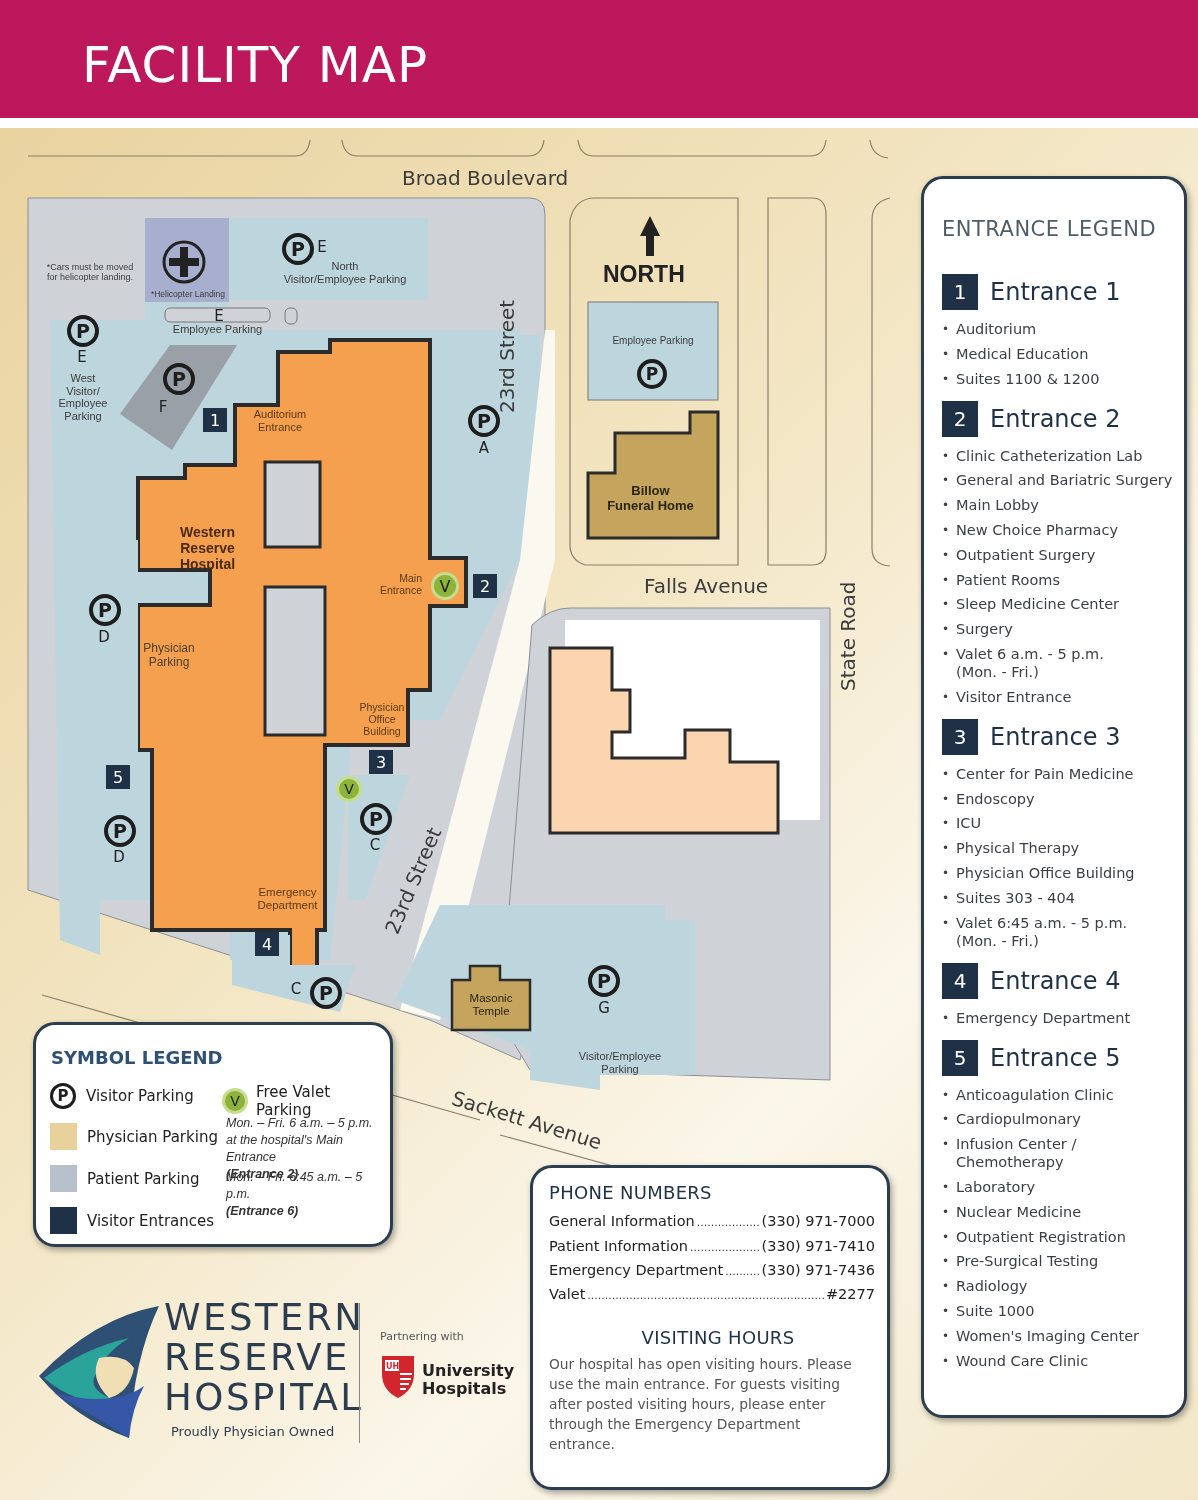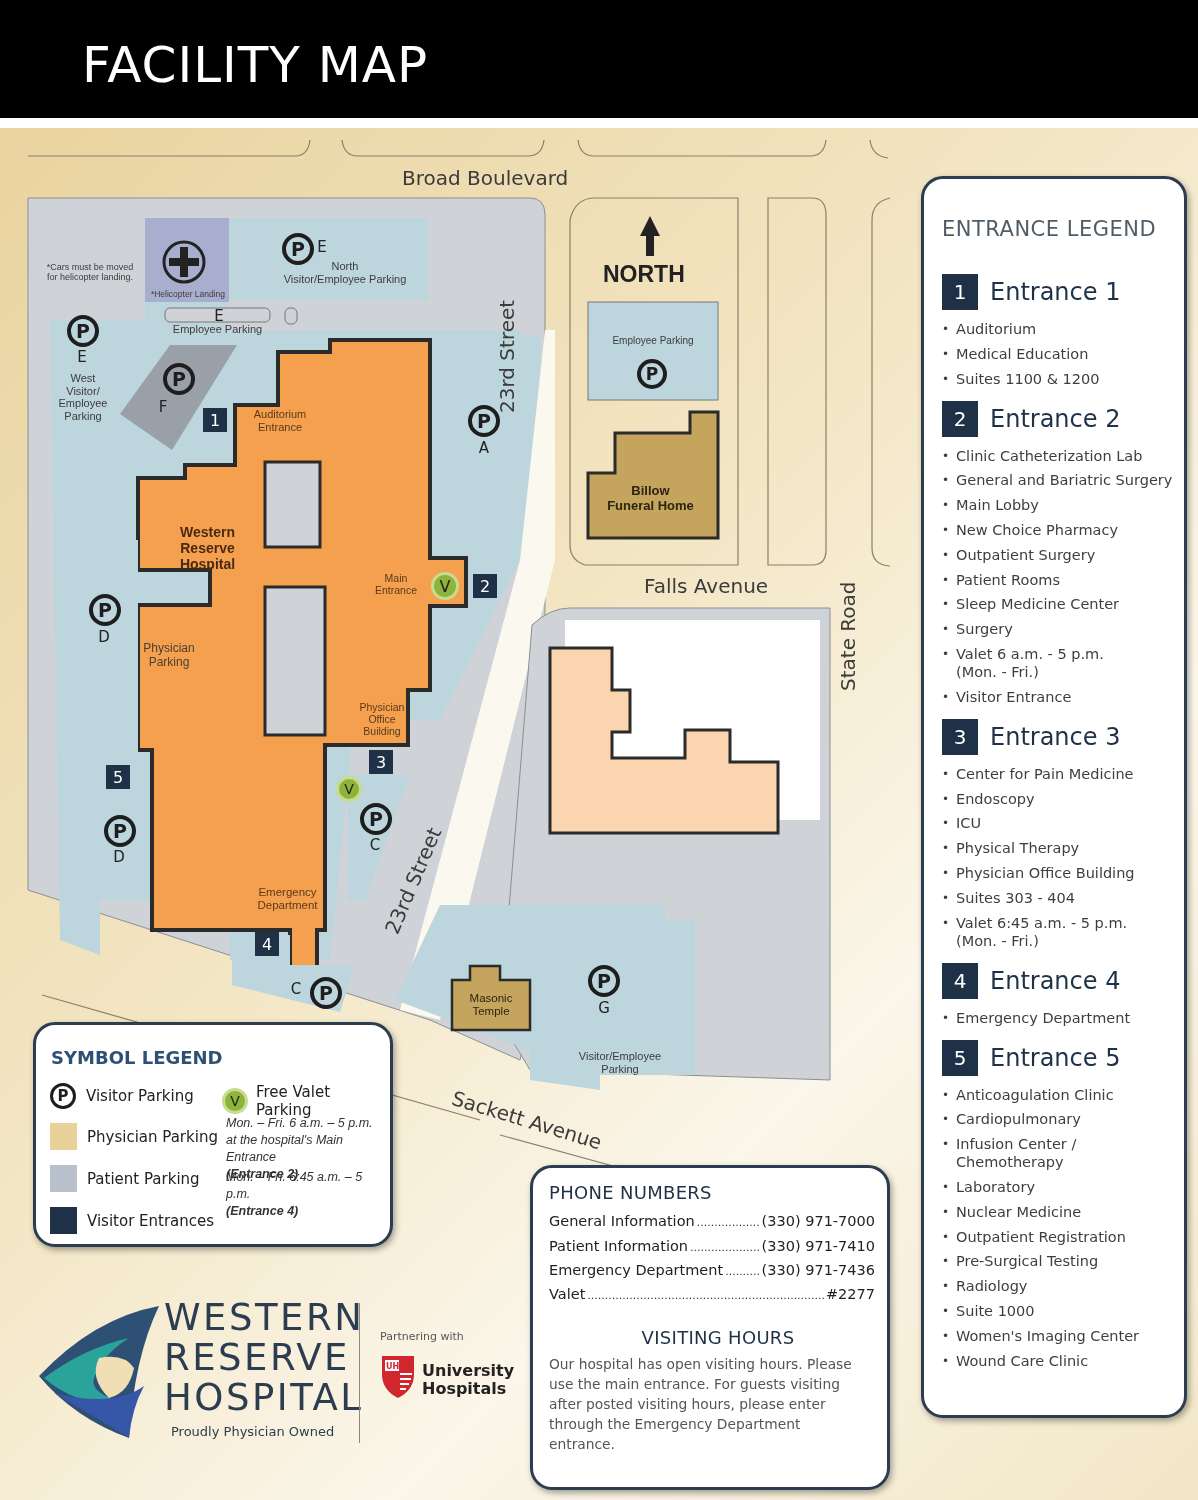--- a/index.html
+++ b/index.html
@@ -5,21 +5,21 @@
   * { box-sizing: border-box; margin: 0; padding: 0; }
   html, body { width: 1198px; height: 1500px; overflow: hidden; }
   body {
     font-family: "DejaVu Sans", sans-serif;
     background: linear-gradient(135deg, #e8d19b 0%, #f3e6c4 45%, #fbf6ea 70%, #f2e6c6 100%);
     position: relative;
     color: #2b3a4a;
   }
   .header {
     position: absolute; left: 0; top: 0; width: 1198px; height: 118px;
-    background: #000000;
+    background: #be185d;
   }
   .header-title {
     position: absolute; left: 82px; top: 36px;
     font-family: "DejaVu Sans", sans-serif; font-size: 50px; color: #fff; letter-spacing: 1px;
   }
   .header-rule { position: absolute; left: 0; top: 118px; width: 1198px; height: 10px; background: #fff; }
 
   #map { position: absolute; left: 0; top: 128px; width: 920px; height: 1372px; }
   .maptext { position: absolute; font-family: "Liberation Sans", sans-serif; color: #3c3c3c; text-align: center; line-height: 1.15; }
   .street { position: absolute; font-family: "DejaVu Sans", sans-serif; font-size: 20px; color: #3b3b3b; white-space: nowrap; }
@@ -222,21 +222,21 @@
   <div class="maptext" style="left:592px;top:207px;font-size:10px;width:122px">Employee Parking</div>
   <div class="p-icon" style="left:637px;top:231px;width:30px;height:30px;font-size:17px">
       <span>P</span>
     </div>
 
   <div class="maptext" style="left:160px;top:396px;font-size:14px;font-weight:bold;color:#4a2a10;width:95px;white-space:pre-line">Western
 Reserve
 Hospital</div>
   <div class="maptext" style="left:240px;top:280px;font-size:11px;color:#5a3a1a;width:80px;white-space:pre-line">Auditorium
 Entrance</div>
-  <div class="maptext" style="left:370px;top:444px;font-size:10.5px;color:#5a3a1a;width:52px;white-space:pre-line;text-align:center">Main
+  <div class="maptext" style="left:370px;top:444px;font-size:10.5px;color:#5a3a1a;width:52px;white-space:pre-line;text-align:right">Main
 Entrance</div>
   <div class="maptext" style="left:352px;top:573px;font-size:10.5px;color:#5a3a1a;width:60px;white-space:pre-line">Physician
 Office
 Building</div>
   <div class="maptext" style="left:245px;top:758px;font-size:11.5px;color:#5a3a1a;width:85px;white-space:pre-line">Emergency
 Department</div>
   <div class="maptext" style="left:133px;top:514px;font-size:12px;color:#4a4030;width:72px;white-space:pre-line">Physician
 Parking</div>
   <div class="maptext" style="left:593px;top:356px;font-size:13px;font-weight:bold;color:#2b2410;width:115px;white-space:pre-line">Billow
 Funeral Home</div>
@@ -361,21 +361,21 @@
   <div class="sl-row" style="left:186px;top:58px">
     <div class="v-icon" style="position:relative;width:26px;height:26px;font-size:14px;margin-right:8px">
         <span>V</span>
       </div>
     <span>Free Valet Parking</span>
   </div>
   <div class="sl-note" style="left:190px;top:90px;width:160px">
     <span>Mon. – Fri. 6 a.m. – 5 p.m. at the hospital's Main Entrance</span><br><b>(Entrance 2)</b>
   </div>
   <div class="sl-note" style="left:190px;top:144px;width:160px">
-    <span>Mon. – Fri. 6:45 a.m. – 5 p.m.</span><br><b>(Entrance 4)</b>
+    <span>Mon. – Fri. 6:45 a.m. – 5 p.m.</span><br><b>(Entrance 6)</b>
   </div>
 </div>
 
 <div class="panel" id="phone-panel">
   <div class="pp-title">PHONE NUMBERS</div>
   <div id="pp-rows">
       <div class="pp-row">
         <span class="pp-label">General Information</span>
         <span class="pp-dots"></span>
         <span class="pp-num">(330) 971-7000</span>

